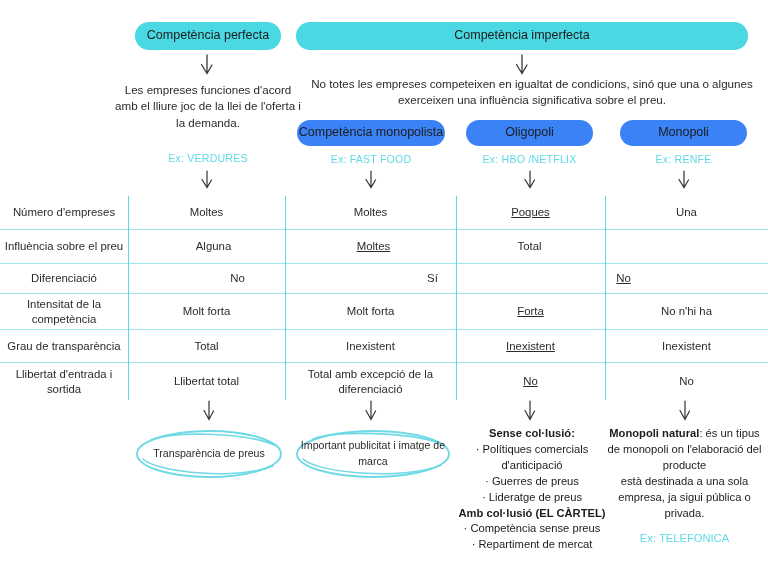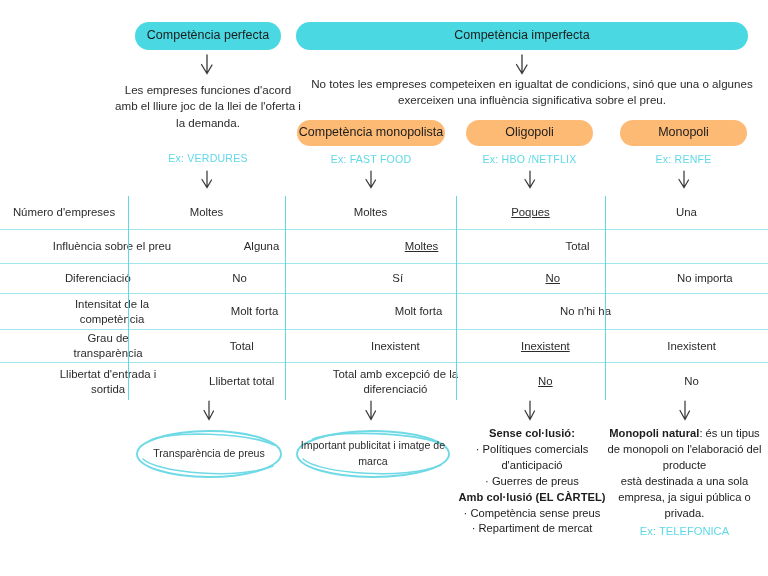--- a/index.html
+++ b/index.html
@@ -15,21 +15,21 @@
   .pill {
     position: absolute;
     display: flex; align-items: center; justify-content: center;
     border-radius: 999px;
     font-size: 12.5px;
     color: #1c1c1c;
     text-align: center;
     line-height: 1.1;
   }
   .pill-primary { background: #4ad9e2; }
-  .pill-sub     { background: #fdba74; }
+  .pill-sub     { background: #3b82f6; }
 
   .para {
     position: absolute;
     text-align: center;
     font-size: 11.6px;
     line-height: 1.42;
     color: #2b2b2b;
   }
 
   .ex {
@@ -40,21 +40,21 @@
     letter-spacing: .2px;
   }
 
   
   .arrow { position: absolute; }
   .arrow svg { display: block; overflow: visible; }
 
   
   #table { position: absolute; left: 0; top: 196px; width: 768px; }
   .trow { position: relative; display: flex; width: 768px; }
-  .trow + .trow { border-top: 1.4px solid #9fe6ef; padding-left: 48px; }
+  .trow + .trow { border-top: 1.4px solid #9fe6ef; }
   .tcell {
     display: flex; align-items: center; justify-content: center;
     text-align: center;
     font-size: 11.4px;
     line-height: 1.3;
     color: #2b2b2b;
     padding: 2px 4px;
   }
   .c-label { width: 128px; }
   .c-1 { width: 157px; }
@@ -80,21 +80,21 @@
   }
 
   .note {
     position: absolute;
     text-align: center;
     font-size: 11.2px;
     line-height: 1.42;
     color: #1c1c1c;
   }
   .note b { font-weight: bold; }
-  .note .exline { color: #5fd9e6; display: block; margin-top: 3px; }
+  .note .exline { color: #5fd9e6; display: block; margin-top: 10px; }
 </style>
 </head>
 <body>
 
 <div id="stage">
 
   <div class="pill pill-primary" style="left:135px; top:22px; width:146px; height:28px;">
     <span>Competència perfecta</span>
   </div>
 
@@ -168,27 +168,27 @@
       <div class="tcell c-2">Alguna</div>
       <div class="tcell c-3">Moltes</div>
       <div class="tcell c-4">Total</div>
     </div>
 
     <div class="trow" style="height:30px;gap:31px;">
       <div class="tcell c-label">Diferenciació</div>
       <div class="tcell c-1">No</div>
       <div class="tcell c-2">Sí</div>
       <div class="tcell c-3">No</div>
-      <div class="tcell c-4">No importa</div>
     </div>
 
     <div class="trow" style="height:36px;">
       <div class="tcell c-label">Intensitat de la competència</div>
       <div class="tcell c-1">Molt forta</div>
       <div class="tcell c-2">Molt forta</div>
+      <div class="tcell c-3">Forta</div>
       <div class="tcell c-4">No n'hi ha</div>
     </div>
 
     <div class="trow" style="height:33px;">
       <div class="tcell c-label">Grau de transparència</div>
       <div class="tcell c-1">Total</div>
       <div class="tcell c-2">Inexistent</div>
       <div class="tcell c-3">Inexistent</div>
       <div class="tcell c-4">Inexistent</div>
     </div>
@@ -243,20 +243,21 @@
       <path d="M20 11 C44 2, 118 4, 149 16" fill="none" stroke="#6fd9e6" stroke-width="1.7" stroke-linecap="round"></path>
       <path d="M10 31 C26 46, 114 52, 148 37" fill="none" stroke="#6fd9e6" stroke-width="1.5" stroke-linecap="round"></path>
     </svg>
     <div class="ellipse-text">Important publicitat i imatge de marca</div>
   </div>
 
   <div class="note" style="left:457px; top:426px; width:150px;">
     <b>Sense col·lusió:</b>
     <div>· Polítiques comercials d'anticipació</div>
     <div>· Guerres de preus</div>
+    <div>· Lideratge de preus</div>
     <b>Amb col·lusió (EL CÀRTEL)</b>
     <div>· Competència sense preus</div>
     <div>· Repartiment de mercat</div>
   </div>
 
   <div class="note" style="left:603px; top:426px; width:163px;">
     <div>
       <b>Monopoli natural</b><span>: és un tipus de monopoli on l'elaboració del producte</span>
     </div>
     <div>està destinada a una sola empresa, ja sigui pública o privada.</div>

